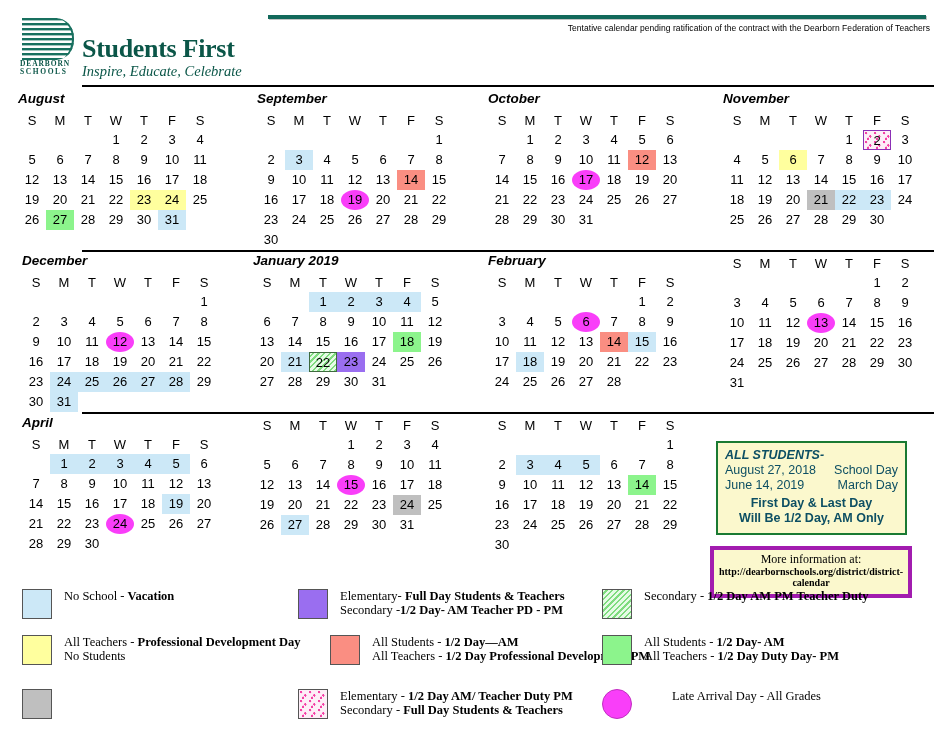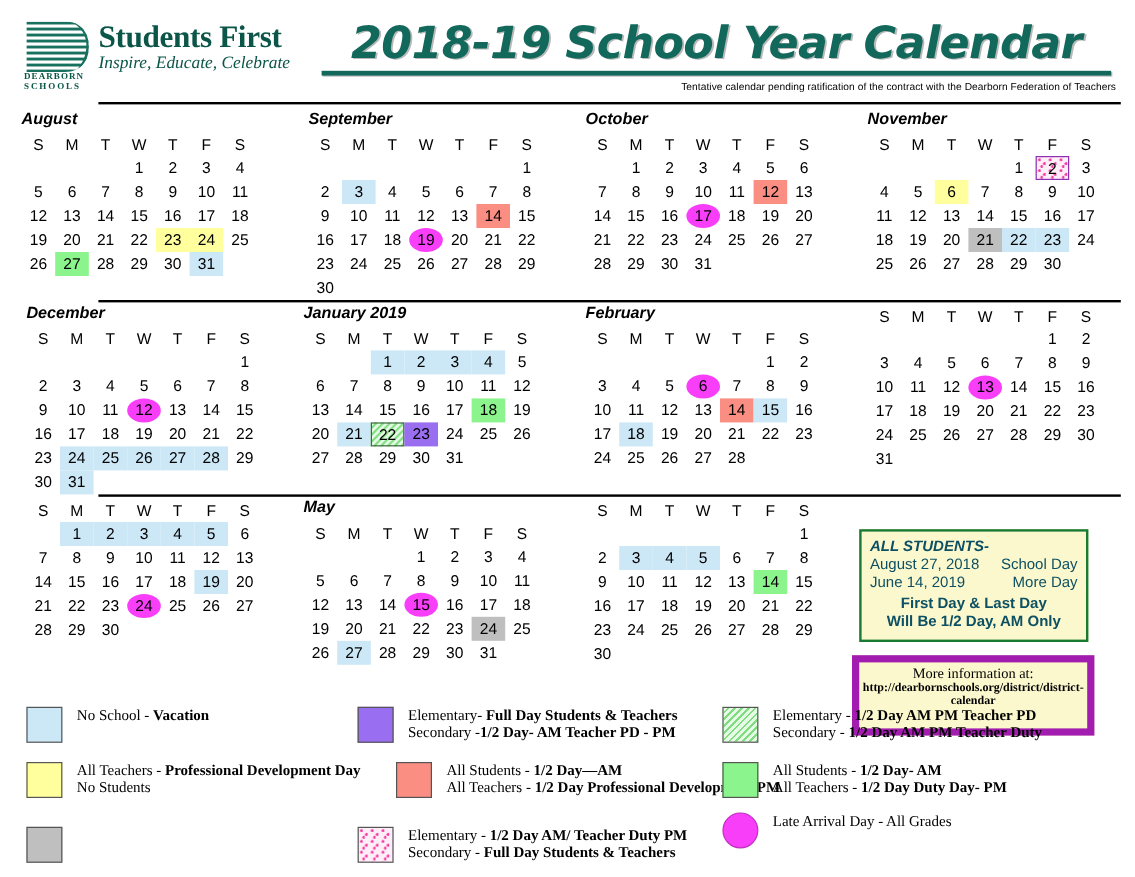--- a/index.html
+++ b/index.html
@@ -61,20 +61,21 @@
     line-height: 8px;
   }
   .logo-text { margin-left: 6px; padding-top: 2px; }
   .logo-title {
     font-family: "Liberation Serif", serif;
     font-weight: bold;
     font-size: 26px;
     color: #0b5648;
     line-height: 26px;
     letter-spacing: -0.3px;
+    margin-top: 18px;
   }
   .logo-tag {
     font-family: "Liberation Serif", serif;
     font-style: italic;
     font-size: 14.5px;
     color: #0b5648;
     line-height: 17px;
     margin-top: 1px;
   }
 
@@ -245,24 +246,24 @@
     color: #0d4f63;
     text-align: center;
     line-height: 15px;
     margin-top: 3px;
   }
   .info-more {
     position: absolute;
     left: 710px;
     top: 546px;
     width: 202px;
-    border: 6px solid #a21caf;
+    border: 4px solid #a21caf;
     background: #fbf8cd;
     text-align: center;
-    padding: 2px 2px 17px 2px;
+    padding: 2px 2px 6px 2px;
   }
   .info-more .m1 {
     font-family: "Liberation Serif", serif;
     font-size: 12px;
     line-height: 14px;
   }
   .info-more .m2 {
     font-family: "Liberation Serif", serif;
     font-weight: bold;
     font-size: 10px;
@@ -331,21 +332,20 @@
       <div class="logo-dearborn">DEARBORN</div>
       <div class="logo-schools">SCHOOLS</div>
     </div>
     <div class="logo-text">
       <div class="logo-title">Students First</div>
       <div class="logo-tag">Inspire, Educate, Celebrate</div>
     </div>
   </div>
 
   <div class="title-block">
-    <div class="main-title">2018-19 School Year Calendar</div>
     <div class="title-rule"></div>
     <div class="subtitle">Tentative calendar pending ratification of the contract with the Dearborn Federation of Teachers</div>
   </div>
 
   <div class="head-rule"></div>
 </div>
 
 <div class="cal-area">
   <div class="cal-row">
     <div class="month">
@@ -1364,20 +1364,21 @@
               <td></td>
               <td></td>
             </tr>
           </tbody>
         </table>
       </div>
   </div>
   <div class="cal-row">
     <div class="row-rule"></div>
     <div class="month">
+        <div class="month-name">April</div>
         <table class="cal">
           <thead>
             <tr>
               <th>S</th>
               <th>M</th>
               <th>T</th>
               <th>W</th>
               <th>T</th>
               <th>F</th>
               <th>S</th>
@@ -1486,21 +1487,20 @@
               </td>
               <td></td>
               <td></td>
               <td></td>
               <td></td>
             </tr>
           </tbody>
         </table>
       </div>
     <div class="month">
-        <div class="month-name">May</div>
         <table class="cal">
           <thead>
             <tr>
               <th>S</th>
               <th>M</th>
               <th>T</th>
               <th>W</th>
               <th>T</th>
               <th>F</th>
               <th>S</th>
@@ -1753,21 +1753,21 @@
 </div>
 
 <div class="info-students">
   <div class="line1">ALL STUDENTS-</div>
   <div class="info-row">
     <span class="r">August 27, 2018</span>
     <span>School Day</span>
   </div>
   <div class="info-row">
     <span class="r">June 14, 2019</span>
-    <span>More Day</span>
+    <span>March Day</span>
   </div>
   <div class="info-bold">First Day &amp; Last Day</div>
   <div class="info-bold" style="margin-top:0">Will Be 1/2 Day, AM Only</div>
 </div>
 
 <div class="info-more">
   <div class="m1">More information at:</div>
   <div class="m2">http://dearbornschools.org/district/district-calendar</div>
 </div>
 
@@ -1810,31 +1810,30 @@
         <div class="legend-text">
           <span class="ln">Elementary - <b>1/2 Day AM/ Teacher Duty PM</b></span>
           <span class="ln">Secondary - <b>Full Day Students &amp; Teachers</b></span>
         </div>
       </div>
     </div>
   <div class="legend-col" id="legend-col-3" style="left:602px; top:0;">
       <div class="legend-item" style="top: 0px;">
         <div class="swatch hl-greenhatch"></div>
         <div class="legend-text">
-          <span class="ln">Elementary - <b>1/2 Day AM PM Teacher PD</b></span>
           <span class="ln">Secondary - <b>1/2 Day AM PM Teacher Duty</b></span>
         </div>
       </div>
       <div class="legend-item" style="top: 46px;">
         <div class="swatch hl-green"></div>
         <div class="legend-text">
           <span class="ln">All Students - <b>1/2 Day- AM</b></span>
           <span class="ln">All Teachers - <b>1/2 Day Duty Day- PM</b></span>
         </div>
       </div>
-      <div class="legend-item" style="top: 88px;">
+      <div class="legend-item" style="top: 100px; gap: 28px;">
         <div class="swatch hl-circle circle" style="background: rgb(249, 62, 249);"></div>
         <div class="legend-text">
           <span class="ln">Late Arrival Day - All Grades</span>
         </div>
       </div>
     </div>
 </div>
 
 </body></html>

